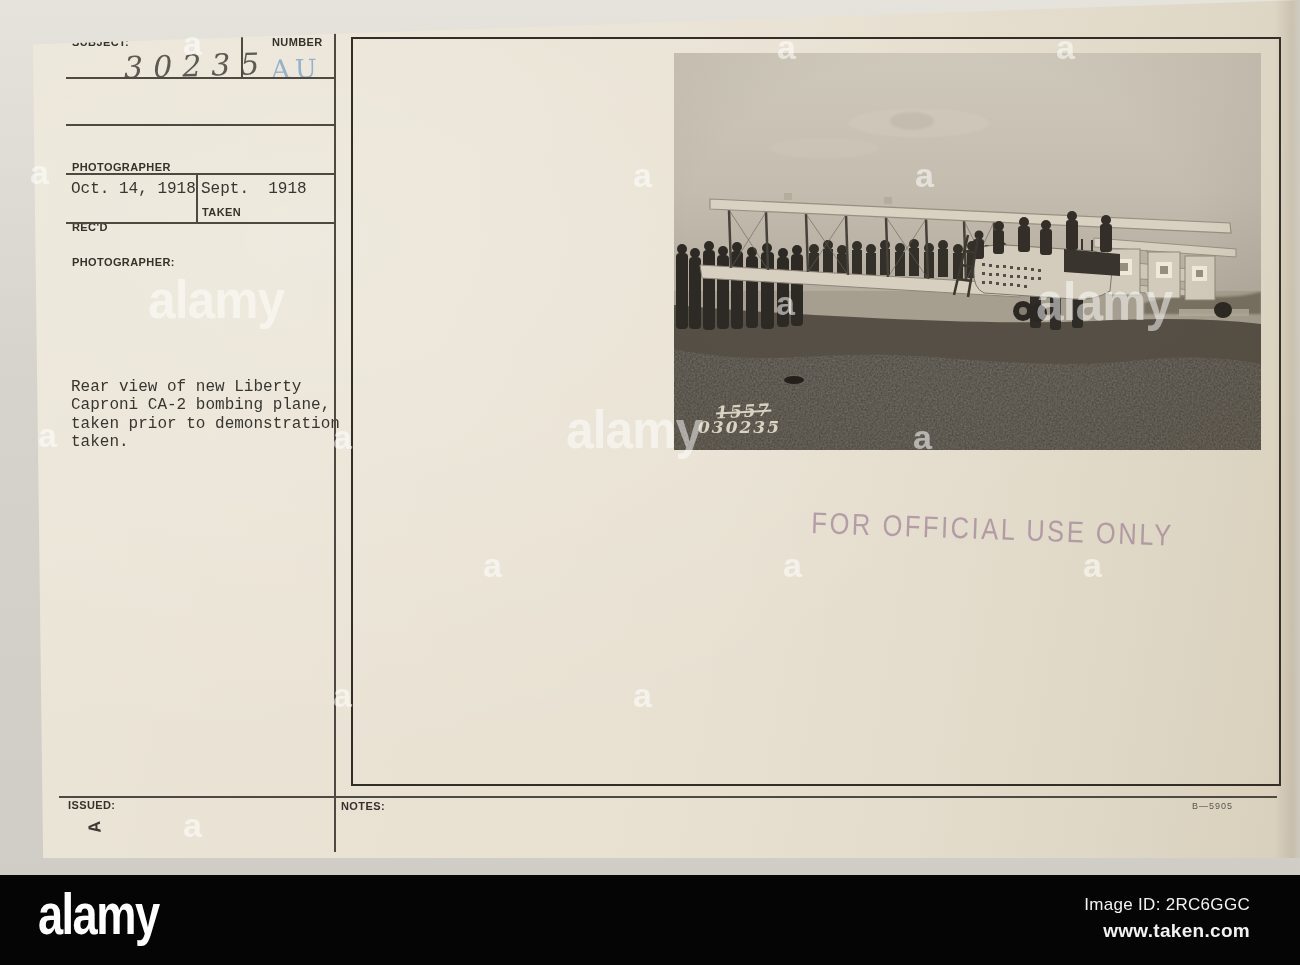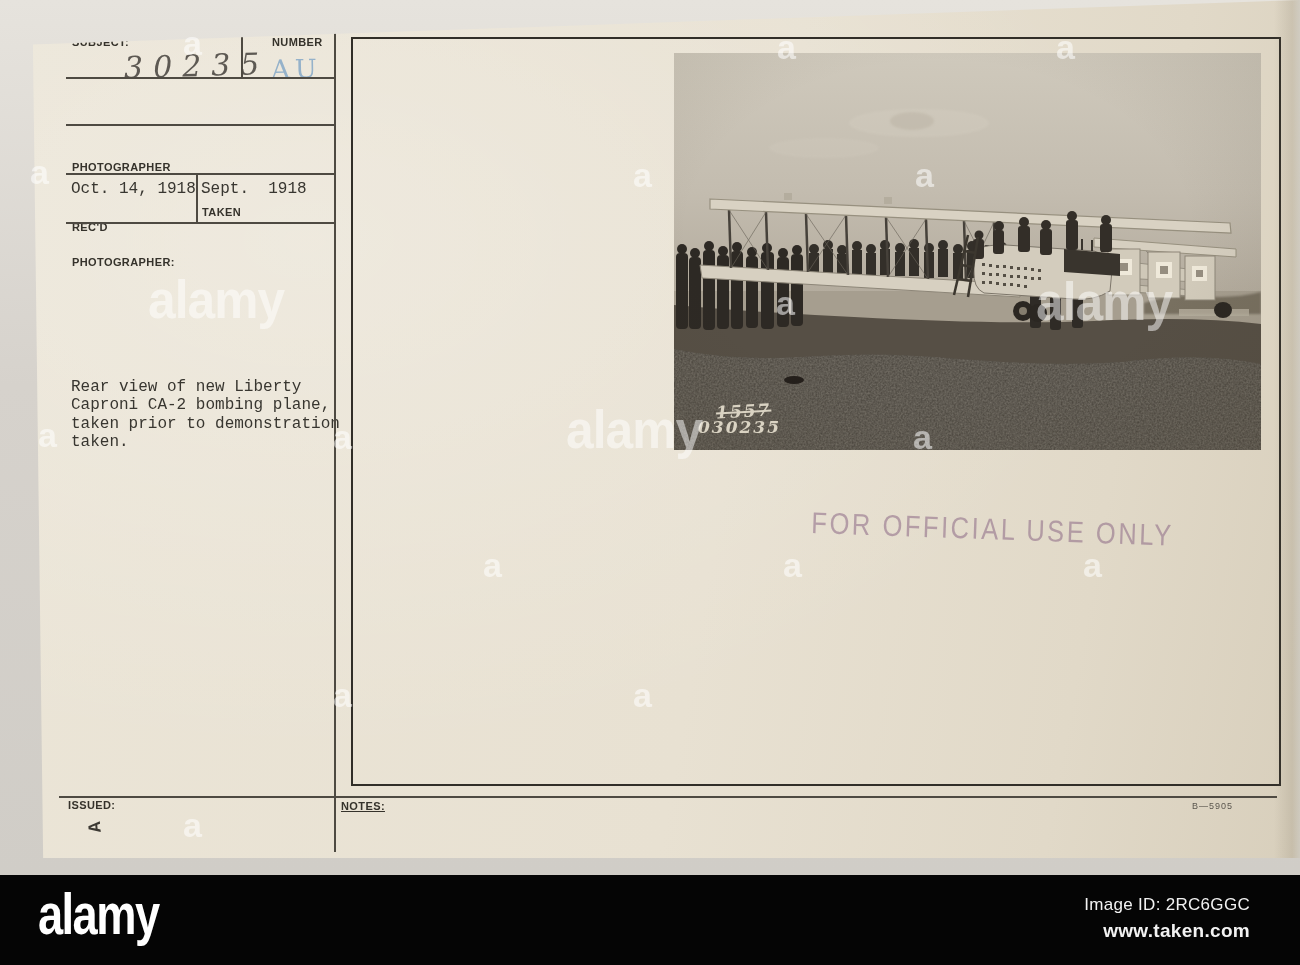--- a/index.html
+++ b/index.html
@@ -98,21 +98,21 @@
   <div class="typed" style="left:47px;top:415px;">taken prior to demonstration</div>
   <div class="typed" style="left:47px;top:433px;">taken.</div>
 
   <div class="vline" style="left:310px;top:24px;height:828px;"></div>
 
   <div class="outline-box"></div>
 
   <div class="hline" style="left:35px;top:796px;width:1218px;"></div>
   <span class="lbl" style="left:44px;top:800px;">ISSUED:</span>
   <span class="issued-a" style="left:66px;top:817px;">A</span>
-  <span class="lbl" style="left:317px;top:801px;text-decoration:underline;">NOTES:</span>
+  <span class="lbl" style="left:317px;top:801px;">NOTES:</span>
   <span class="form-code" style="left:1168px;top:801px;">B—5905</span>
 
   <div class="official-stamp">FOR OFFICIAL USE ONLY</div>
 
   <div class="photo">
     <svg width="587" height="397" viewBox="0 0 587 397">
       <defs>
         <linearGradient id="sky" x1="0" y1="0" x2="0" y2="1">
           <stop offset="0" stop-color="#cfc9bc"></stop>
           <stop offset="0.55" stop-color="#c3bcaf"></stop>

